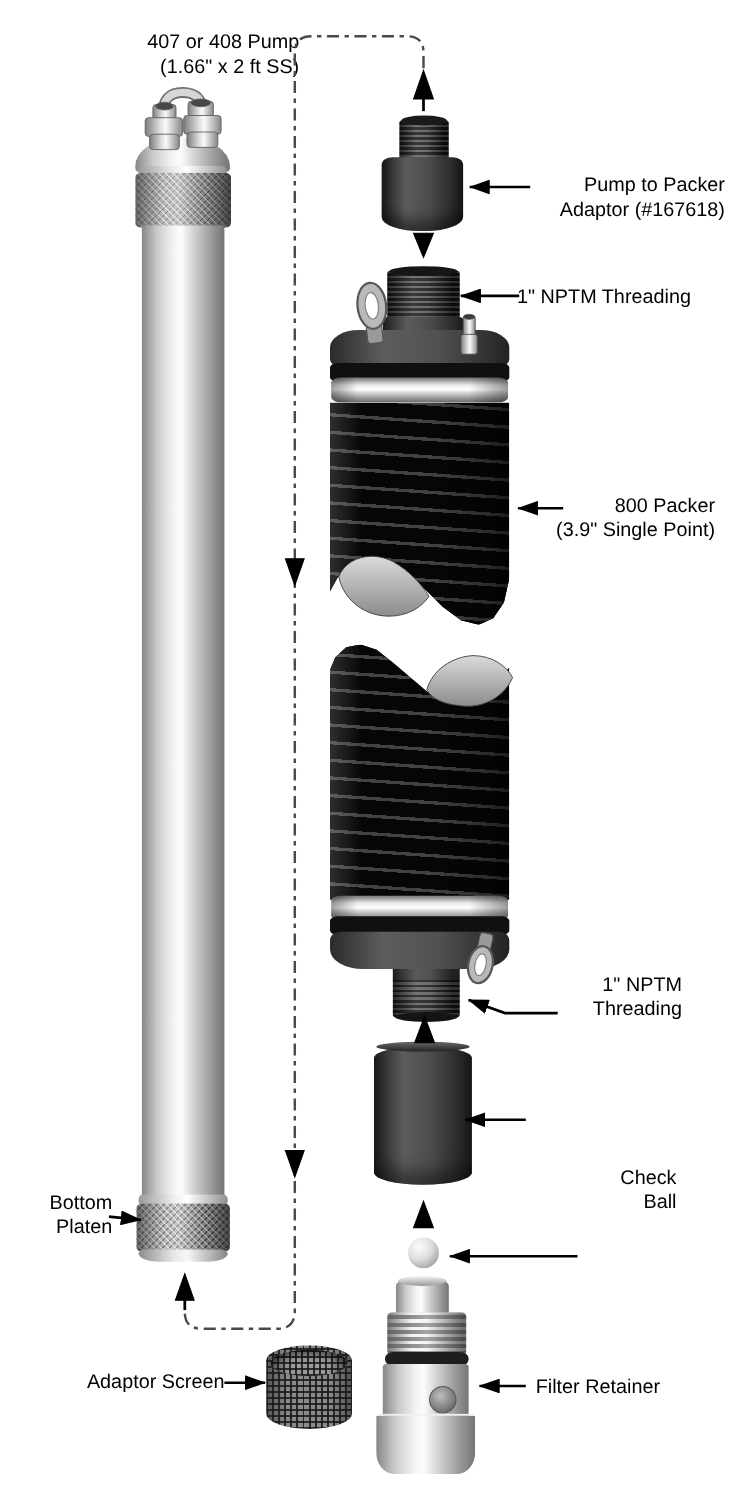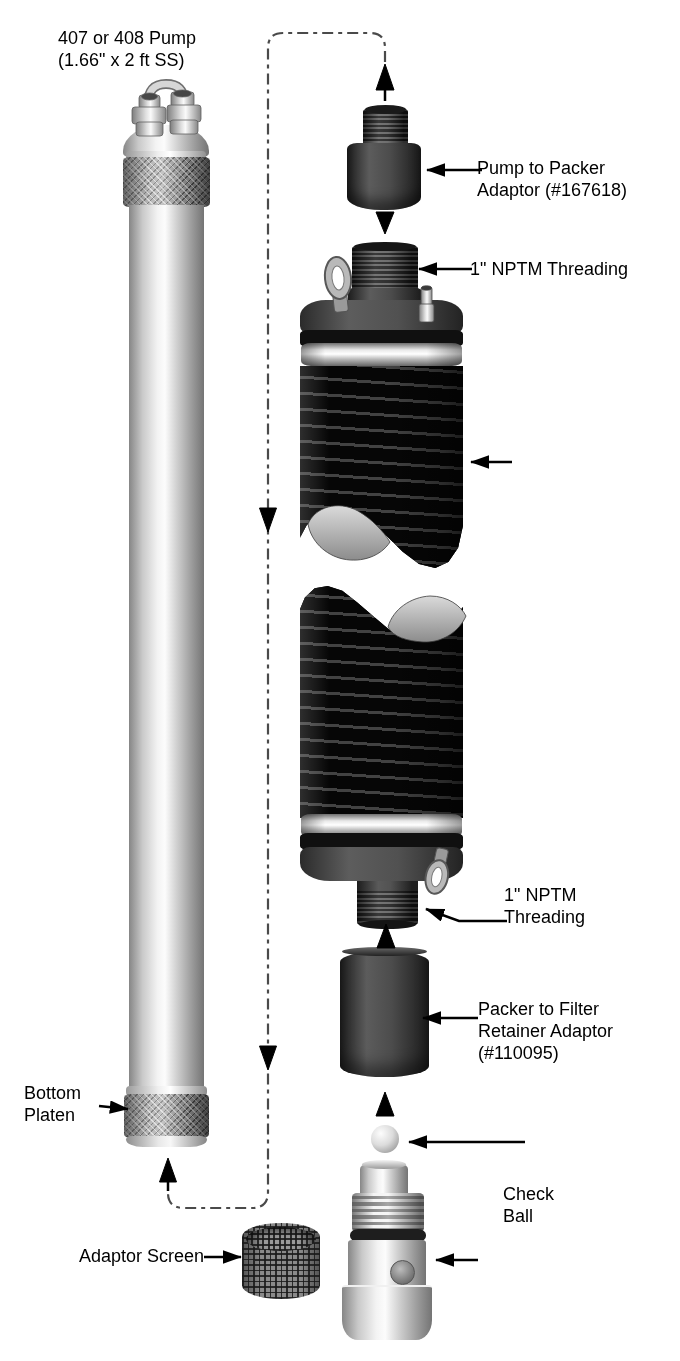--- a/index.html
+++ b/index.html
@@ -1,20 +1,20 @@
 <!DOCTYPE html>
 <html><head>
 <meta charset="utf-8">
 <style>
   html,body{margin:0;padding:0;background:#fff;}
   .canvas{position:relative;width:680px;height:1361px;background:#fff;overflow:hidden;
           font-family:"Liberation Sans", sans-serif;}
   .abs{position:absolute;}
   .lbl{position:absolute;font:18px/22px "Liberation Sans", sans-serif;color:#000;
-       white-space:pre-line;text-align:left;}
+       white-space:pre-line;text-align:right;}
   .lbl.left{text-align:left;}
 
   
   .metal-h{background:linear-gradient(to right,#868686,#c9c9c9 18%,#f3f3f3 38%,#fcfcfc 48%,#cfcfcf 64%,#9b9b9b 84%,#747474);}
   .dark-cyl{background:linear-gradient(to right,#1d1d1d,#5c5c5c 30%,#4c4c4c 58%,#1b1b1b);}
   .knurl{background-color:#9c9c9c;background-image:
     linear-gradient(to right, rgba(60,60,60,.65), rgba(255,255,255,.28) 30%, rgba(255,255,255,.42) 45%, rgba(0,0,0,.22) 75%, rgba(25,25,25,.72)),
     repeating-linear-gradient(45deg, rgba(255,255,255,.55) 0 1.2px, rgba(0,0,0,0) 1.2px 4.5px),
     repeating-linear-gradient(135deg, rgba(15,15,15,.55) 0 1.2px, rgba(0,0,0,0) 1.2px 4.5px);
     border-radius:6px/4px;}
@@ -110,27 +110,27 @@
   <div class="abs mesh" style="left:242px;top:1223px;width:78px;height:76px;">
     <div class="abs mesh" style="left:4px;top:4px;width:70px;height:24px;border-radius:50%;background-color:#9a9a9a;
                 box-shadow:inset 0 4px 7px rgba(0,0,0,.55);"></div>
   </div>
 
   <div class="lbl" style="left:58px;top:27px;width:214px;">407 or 408 Pump
 (1.66" x 2 ft SS)</div>
   <div class="lbl" style="left:477px;top:157px;width:182px;">Pump to Packer
 Adaptor (#167618)</div>
   <div class="lbl left" style="left:470px;top:258px;width:195px;">1" NPTM Threading</div>
+  <div class="lbl" style="left:474px;top:448px;width:176px;">800 Packer
+(3.9" Single Point)</div>
   <div class="lbl" style="left:504px;top:884px;width:116px;">1" NPTM
 Threading</div>
-  <div class="lbl" style="left:478px;top:998px;width:170px;">Packer to Filter
-Retainer Adaptor
-(#110095)</div>
-  <div class="lbl" style="left:503px;top:1183px;width:112px;">Check
+  <div class="lbl" style="left:503px;top:1059px;width:112px;">Check
 Ball</div>
+  <div class="lbl left" style="left:487px;top:1249px;width:170px;">Filter Retainer</div>
   <div class="lbl" style="left:24px;top:1082px;width:78px;">Bottom
 Platen</div>
   <div class="lbl left" style="left:79px;top:1245px;width:130px;">Adaptor Screen</div>
 
   <svg class="overlay" width="680" height="1361" viewBox="0 0 680 1361">
     <defs>
       <marker id="ah" markerWidth="8" markerHeight="5.6" refX="7.6" refY="2.8" orient="auto" markerUnits="strokeWidth">
         <path d="M0,0 L8,2.8 L0,5.6 Z" fill="#000"></path>
       </marker>
       <linearGradient id="mg" x1="0" y1="0" x2="1" y2="0">

